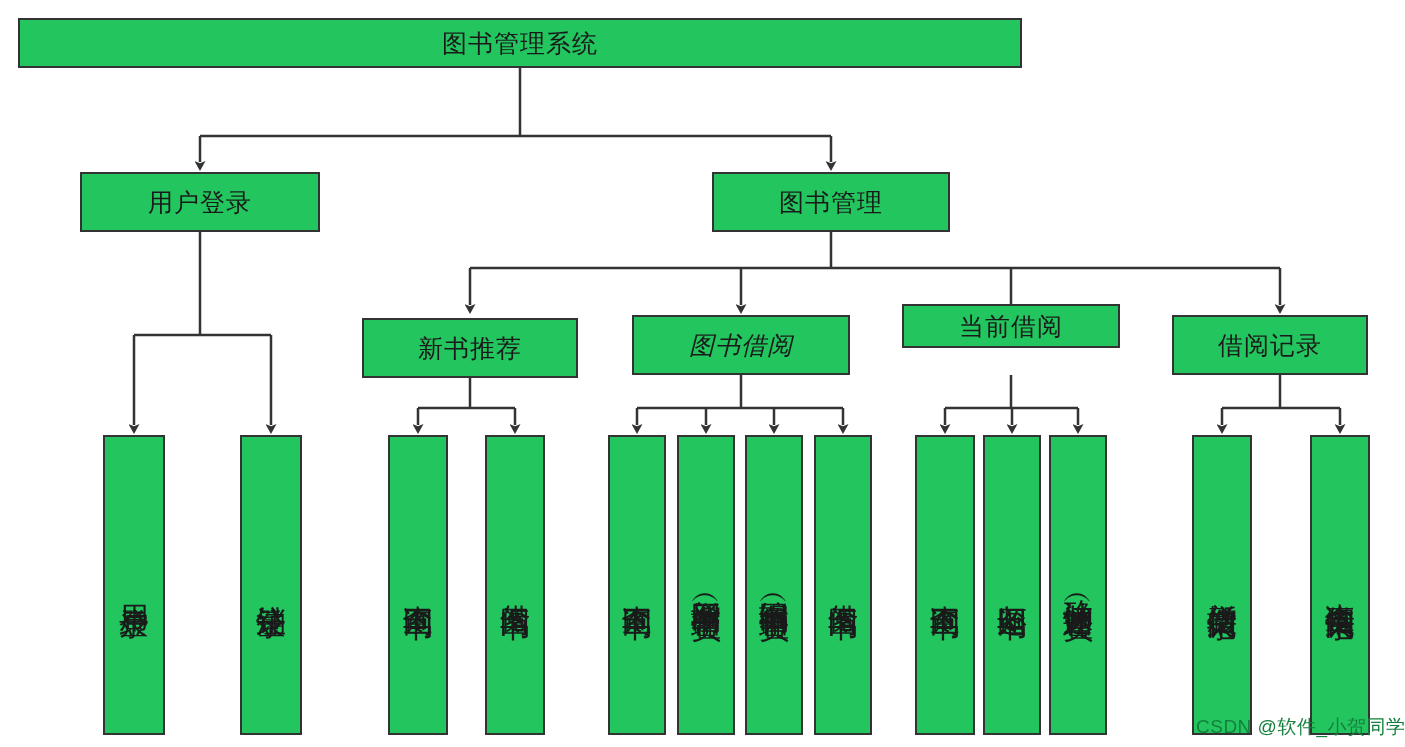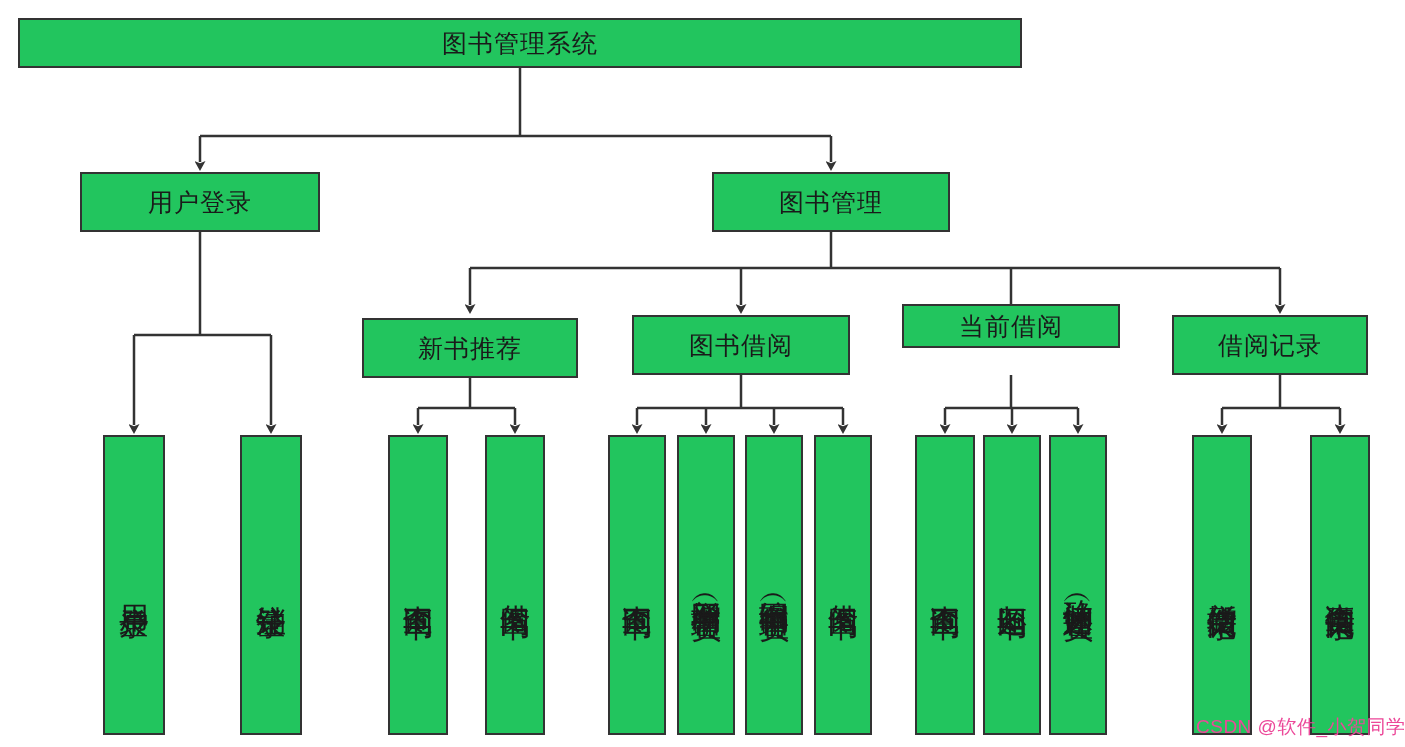--- a/index.html
+++ b/index.html
@@ -46,21 +46,21 @@
     letter-spacing: 2px;
     padding: 4px 0;
   }
   .node-label {
     display: block;
     white-space: nowrap;
   }
   .watermark {
     position: absolute;
     font-size: 19px;
-    color: #ec4899;
+    color: #15803d;
     letter-spacing: 0.5px;
     white-space: nowrap;
     pointer-events: none;
   }
 </style>
 </head>
 <body>
 
 <div id="canvas">
   <svg id="edges" viewBox="0 0 1405 747">
@@ -111,21 +111,21 @@
       </div>
       <div class="node horizontal" style="left: 80px; top: 172px; width: 240px; height: 60px;">
         <span class="node-label">用户登录</span>
       </div>
       <div class="node horizontal" style="left: 712px; top: 172px; width: 238px; height: 60px;">
         <span class="node-label">图书管理</span>
       </div>
       <div class="node horizontal" style="left: 362px; top: 318px; width: 216px; height: 60px;">
         <span class="node-label">新书推荐</span>
       </div>
-      <div class="node horizontal" style="left: 632px; top: 315px; width: 218px; height: 60px;">
+      <div class="node horizontal" style="left: 632px; top: 315px; width: 218px; height: 60px; font-style: italic;">
         <span class="node-label">图书借阅</span>
       </div>
       <div class="node horizontal" style="left: 902px; top: 304px; width: 218px; height: 44px; text-align: center;">
         <span class="node-label">当前借阅</span>
       </div>
       <div class="node horizontal" style="left: 1172px; top: 315px; width: 196px; height: 60px; font-family: Liberation Mono, monospace;">
         <span class="node-label">借阅记录</span>
       </div>
       <div class="node vertical" style="left: 103px; top: 435px; width: 62px; height: 300px;">
         <span class="node-label">用户登录</span>

